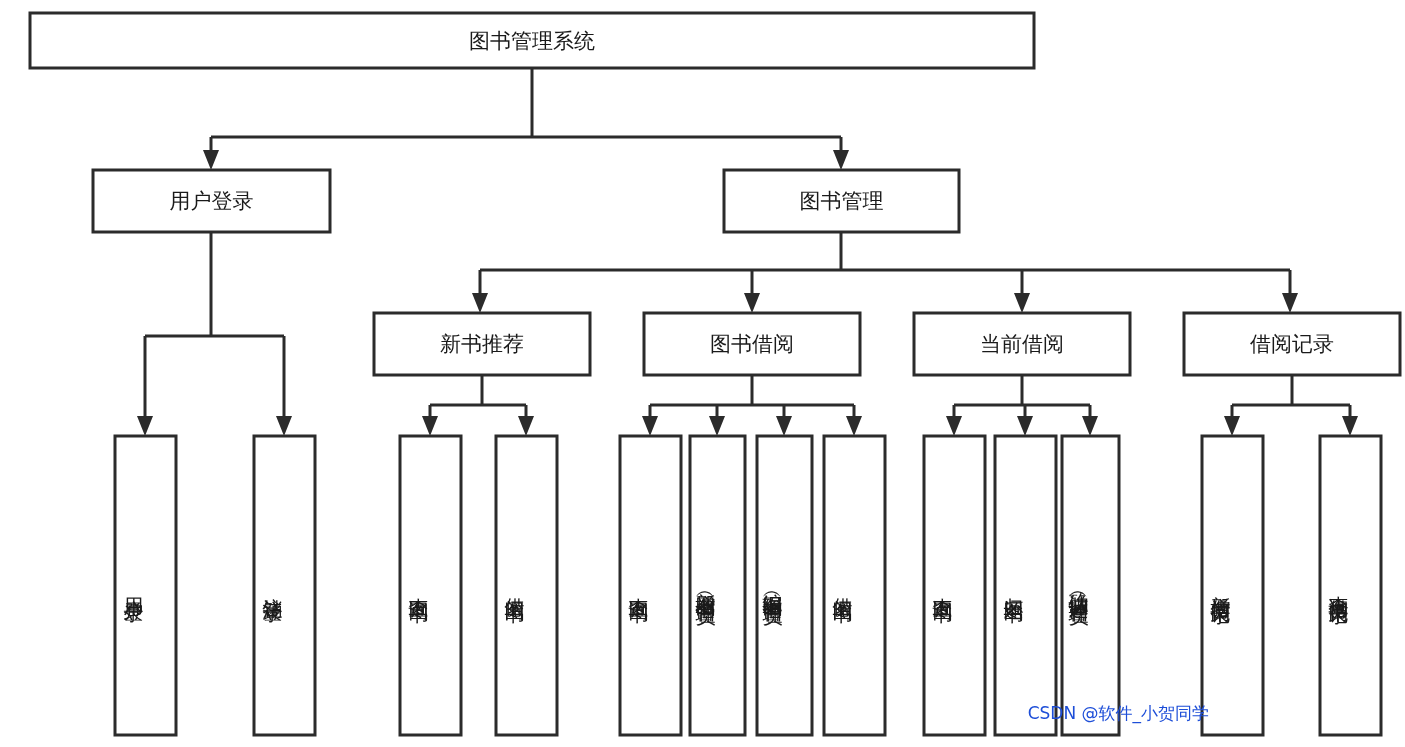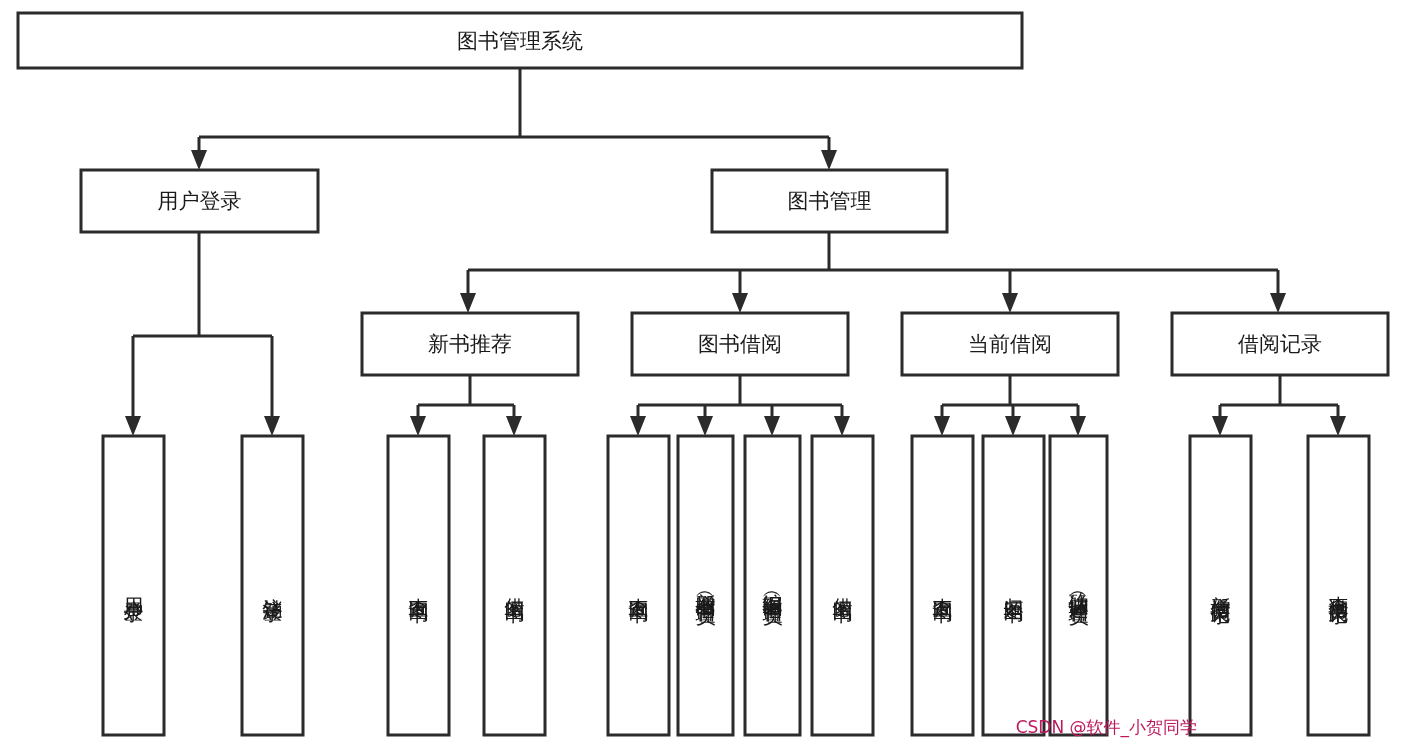--- a/index.html
+++ b/index.html
@@ -13,20 +13,21 @@
     font-family: "DejaVu Sans", "Liberation Sans", sans-serif;
     position: relative;
     overflow: hidden;
   }
   #diagram-root {
     position: absolute;
     left: 0;
     top: 0;
     width: 1207px;
     height: 747px;
+    padding-left: 12px;
   }
   svg { display: block; }
   .node-box {
     fill: #ffffff;
     stroke: #2b2b2b;
     stroke-width: 3;
   }
   .edge-line {
     stroke: #2b2b2b;
     stroke-width: 3;
@@ -53,24 +54,24 @@
     writing-mode: vertical-rl;
     text-orientation: upright;
     letter-spacing: 2px;
     white-space: nowrap;
     text-align: center;
     pointer-events: none;
   }
   .watermark {
     position: absolute;
     right: 10px;
-    bottom: 8px;
+    bottom: 22px;
     font-family: "DejaVu Sans", "Liberation Sans", sans-serif;
     font-size: 17px;
-    color: #be185d;
+    color: #1d4ed8;
     white-space: nowrap;
   }
 </style>
 </head>
 <body>
 
 <div id="diagram-root">
 
   <svg id="diagram-svg" width="1405" height="747" viewBox="0 0 1405 747">
 

